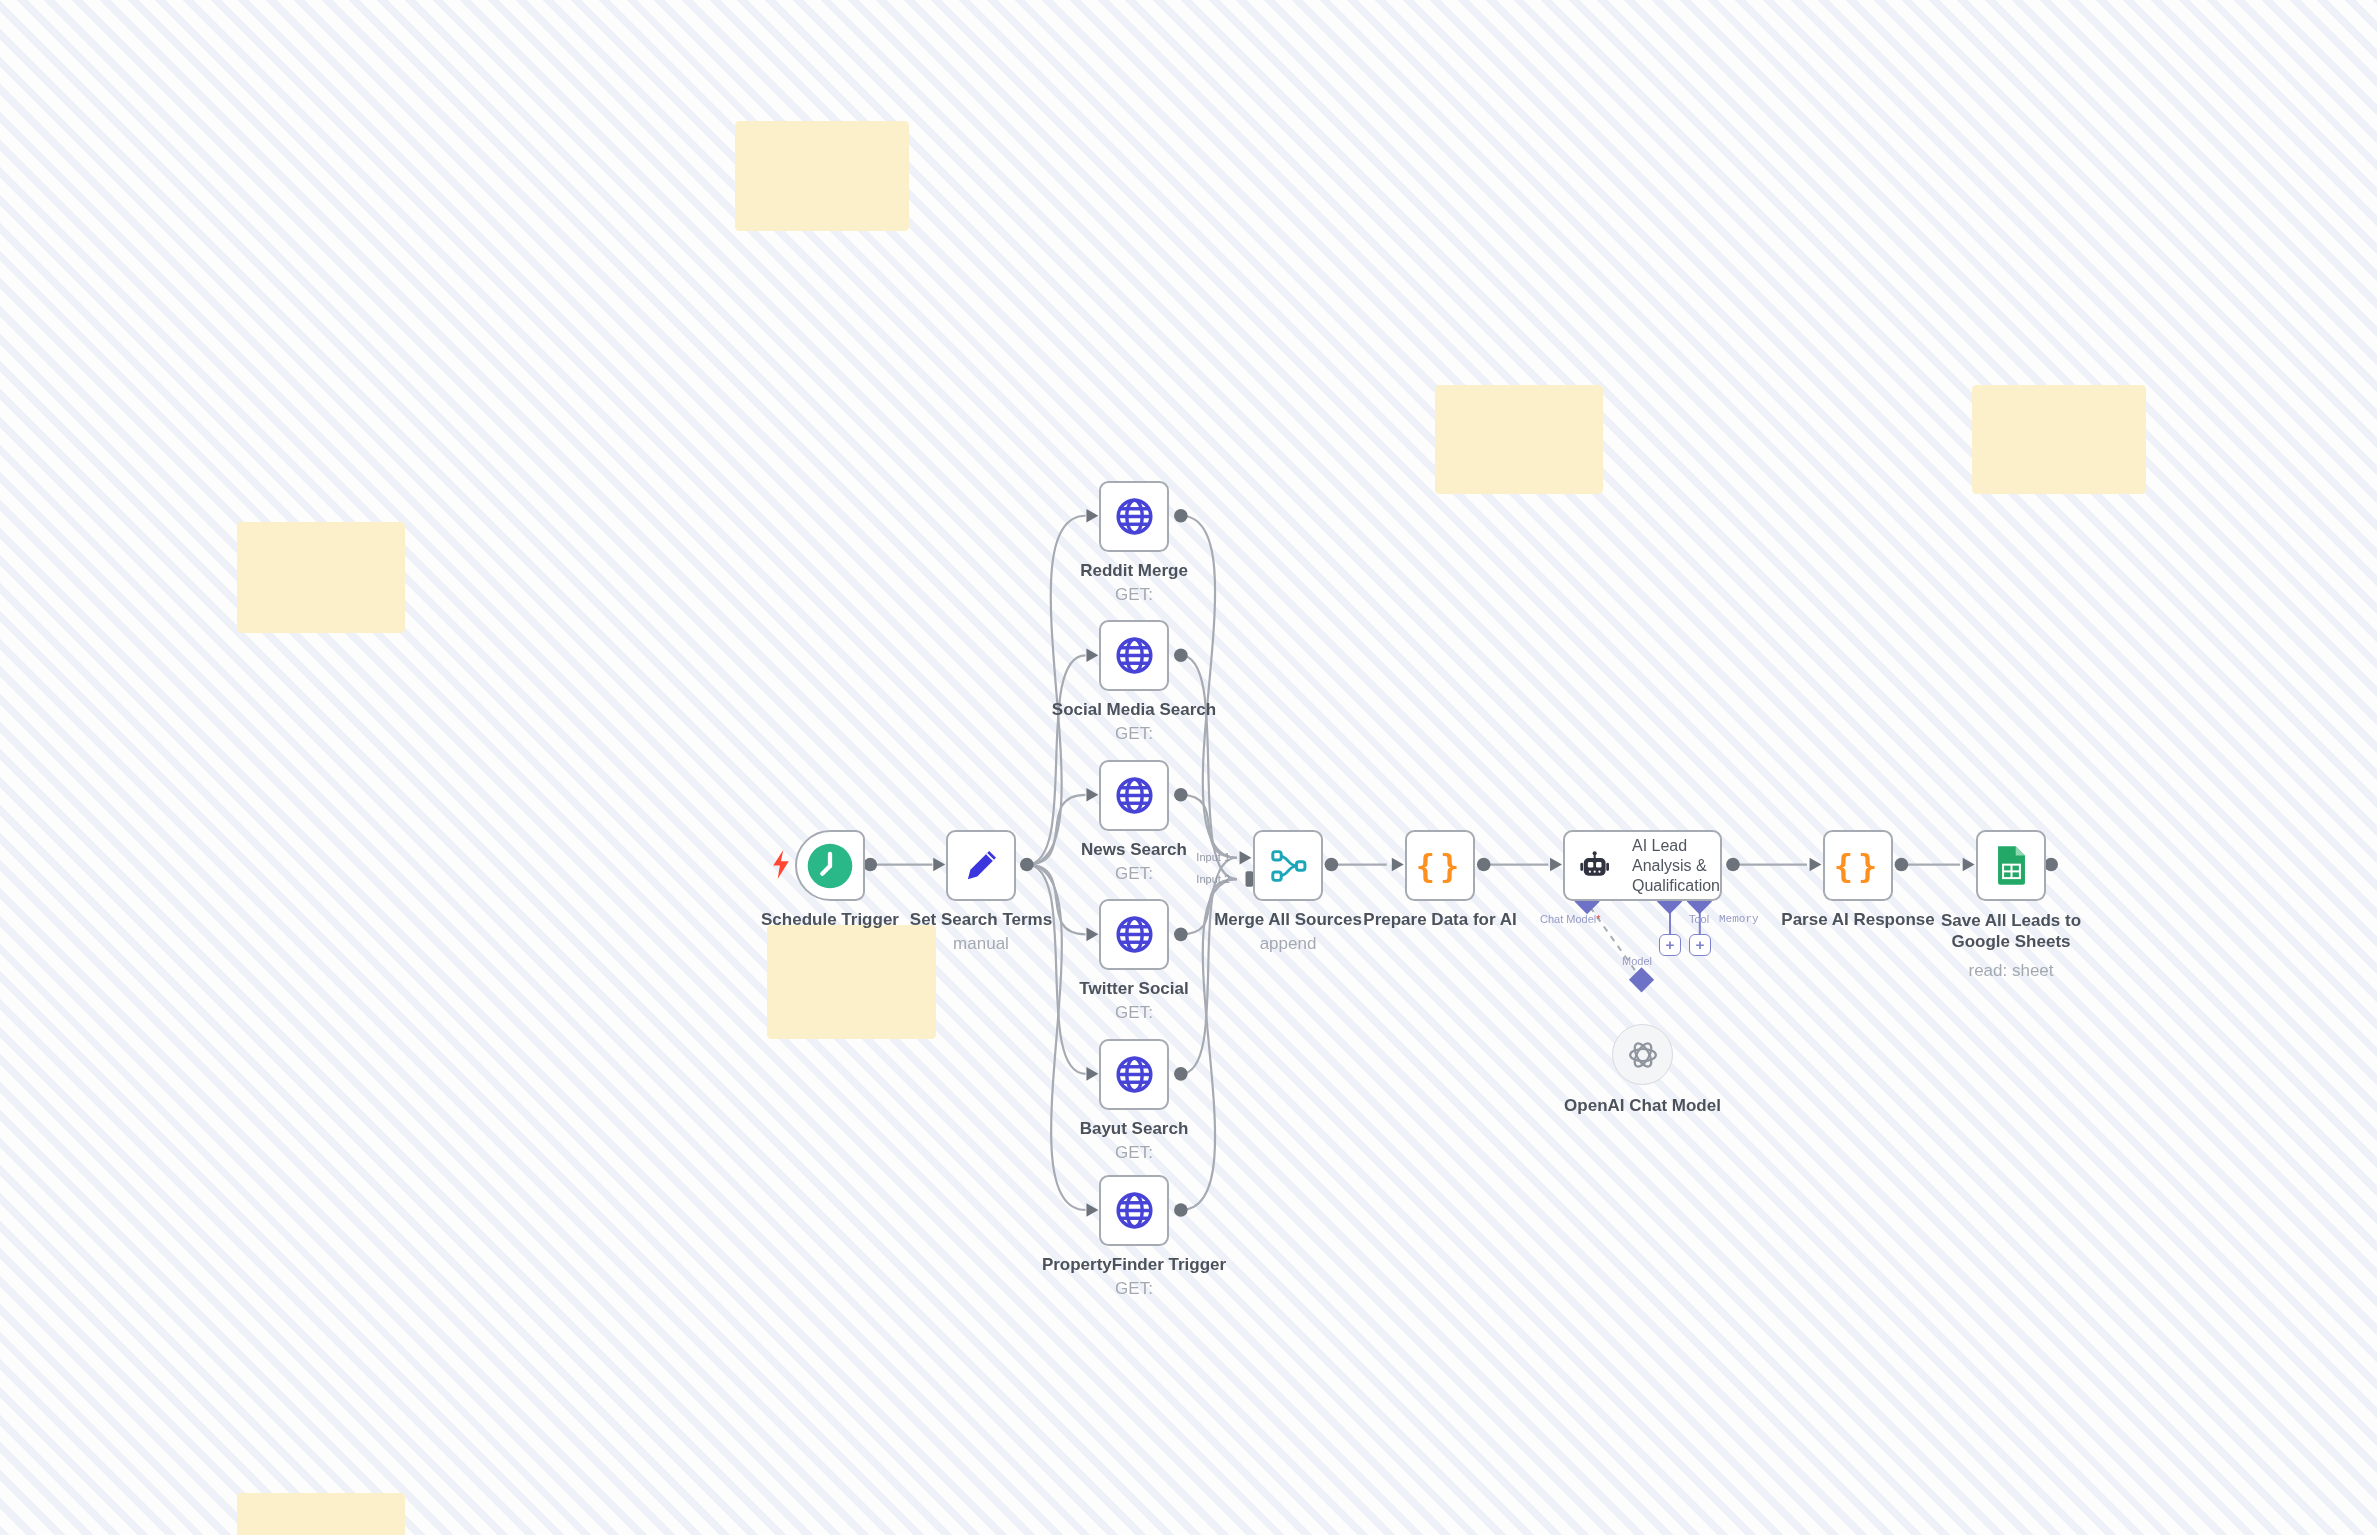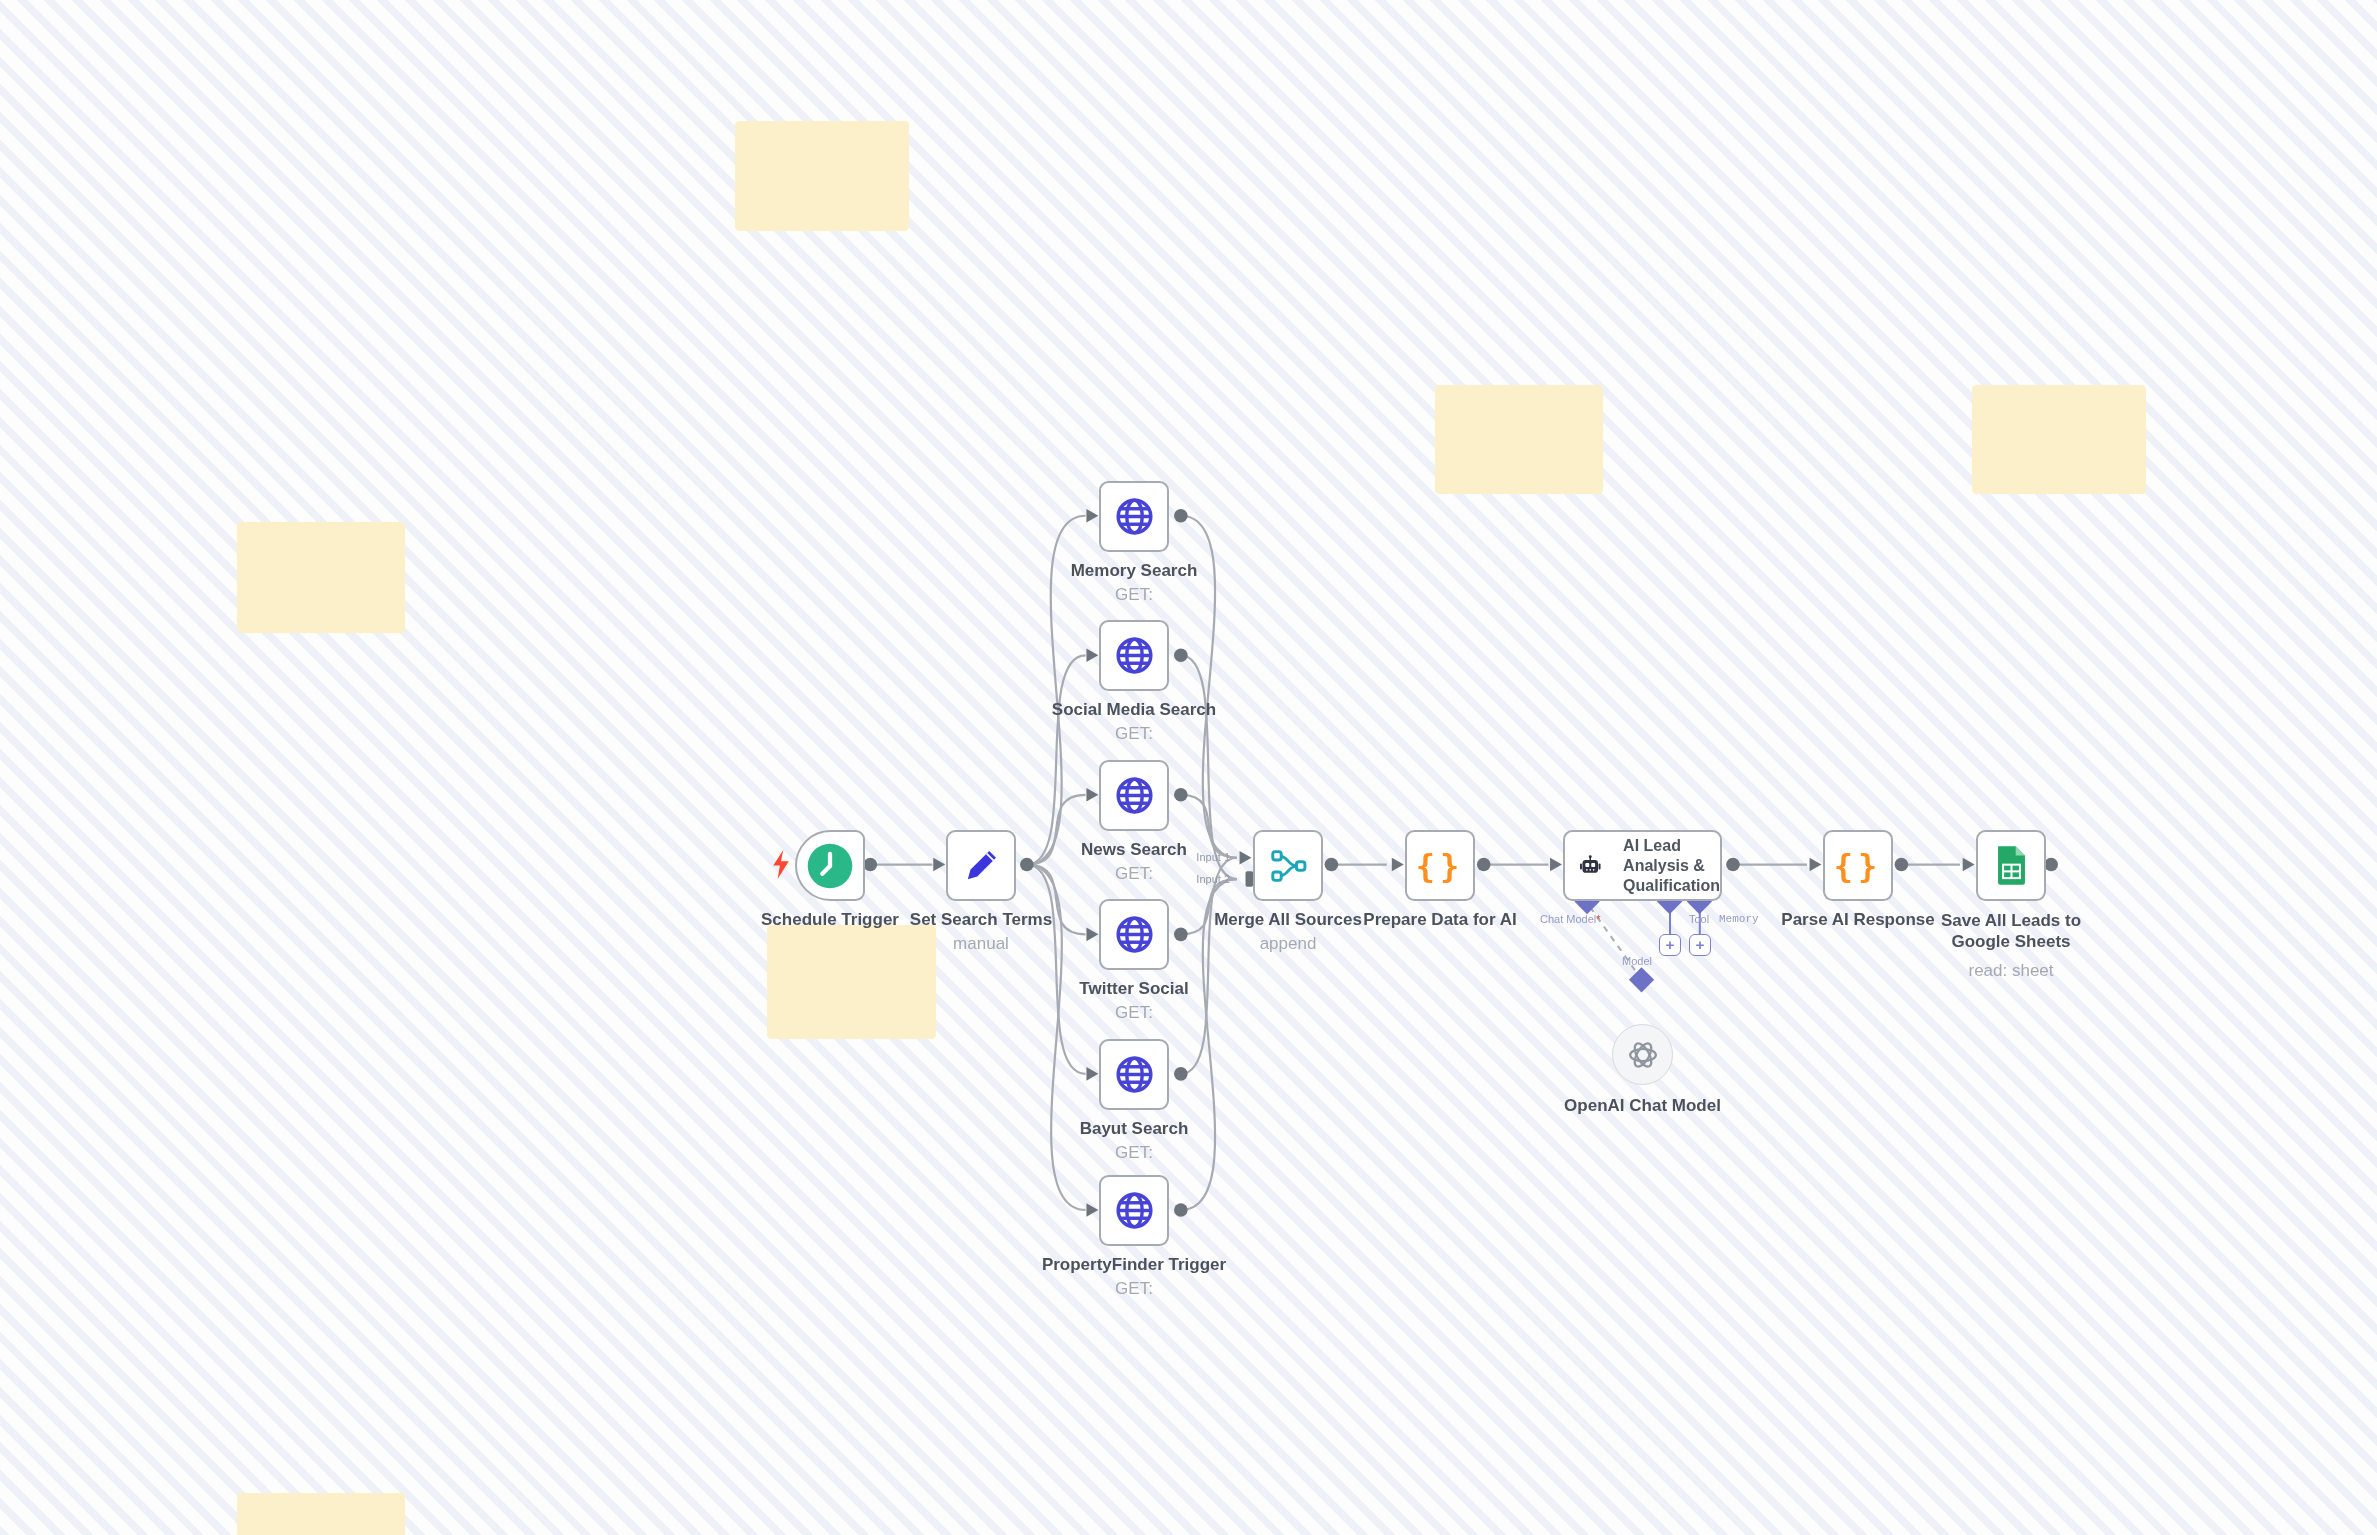--- a/index.html
+++ b/index.html
@@ -38,21 +38,21 @@
     position:absolute; top:78px; left:50%; transform:translateX(-50%);
     font-size:17px; font-weight:700; color:#4c525b; white-space:nowrap; text-align:center;
   }
   .node-label.wrap { white-space:normal; width:187px; line-height:1.25; }
   .node-sub {
     position:absolute; top:102px; left:50%; transform:translateX(-50%);
     font-size:17px; color:#a4a9b1; white-space:nowrap; text-align:center;
   }
   .node-sub.low { top:129px; }
   .ai-title {
-    font-size:16px; font-weight:700; color:#50565f; line-height:1.25;
+    font-size:16px; font-weight:400; color:#50565f; line-height:1.25;
     width:106px; margin-left:22px;
   }
   .brace-icon {
     font-family:"DejaVu Sans Mono", monospace; font-size:32px; font-weight:700;
     color:#ff8f1f; letter-spacing:5.1px;
   }
   .port-label {
     position:absolute; font-size:11px; color:#9298a3; white-space:nowrap;
   }
   .port-label.purple { color:#969bc4; }
@@ -165,21 +165,21 @@
   </div>
 
   <div class="node" style="left:1099px; top:481px;">
     <svg width="43" height="43" viewBox="0 0 50 50">
       <circle cx="25" cy="25" r="19" fill="none" stroke="#4743d6" stroke-width="4"></circle>
       <ellipse cx="25" cy="25" rx="9" ry="19" fill="none" stroke="#4743d6" stroke-width="4"></ellipse>
       <line x1="6" y1="25" x2="44" y2="25" stroke="#4743d6" stroke-width="4"></line>
       <line x1="9" y1="16" x2="41" y2="16" stroke="#4743d6" stroke-width="4"></line>
       <line x1="9" y1="34" x2="41" y2="34" stroke="#4743d6" stroke-width="4"></line>
     </svg>
-    <div class="node-label">Memory Search</div>
+    <div class="node-label">Reddit Merge</div>
     <div class="node-sub">GET:</div>
   </div>
 
   <div class="node" style="left:1099px; top:620px;">
     <svg width="43" height="43" viewBox="0 0 50 50">
       <circle cx="25" cy="25" r="19" fill="none" stroke="#4743d6" stroke-width="4"></circle>
       <ellipse cx="25" cy="25" rx="9" ry="19" fill="none" stroke="#4743d6" stroke-width="4"></ellipse>
       <line x1="6" y1="25" x2="44" y2="25" stroke="#4743d6" stroke-width="4"></line>
       <line x1="9" y1="16" x2="41" y2="16" stroke="#4743d6" stroke-width="4"></line>
       <line x1="9" y1="34" x2="41" y2="34" stroke="#4743d6" stroke-width="4"></line>

